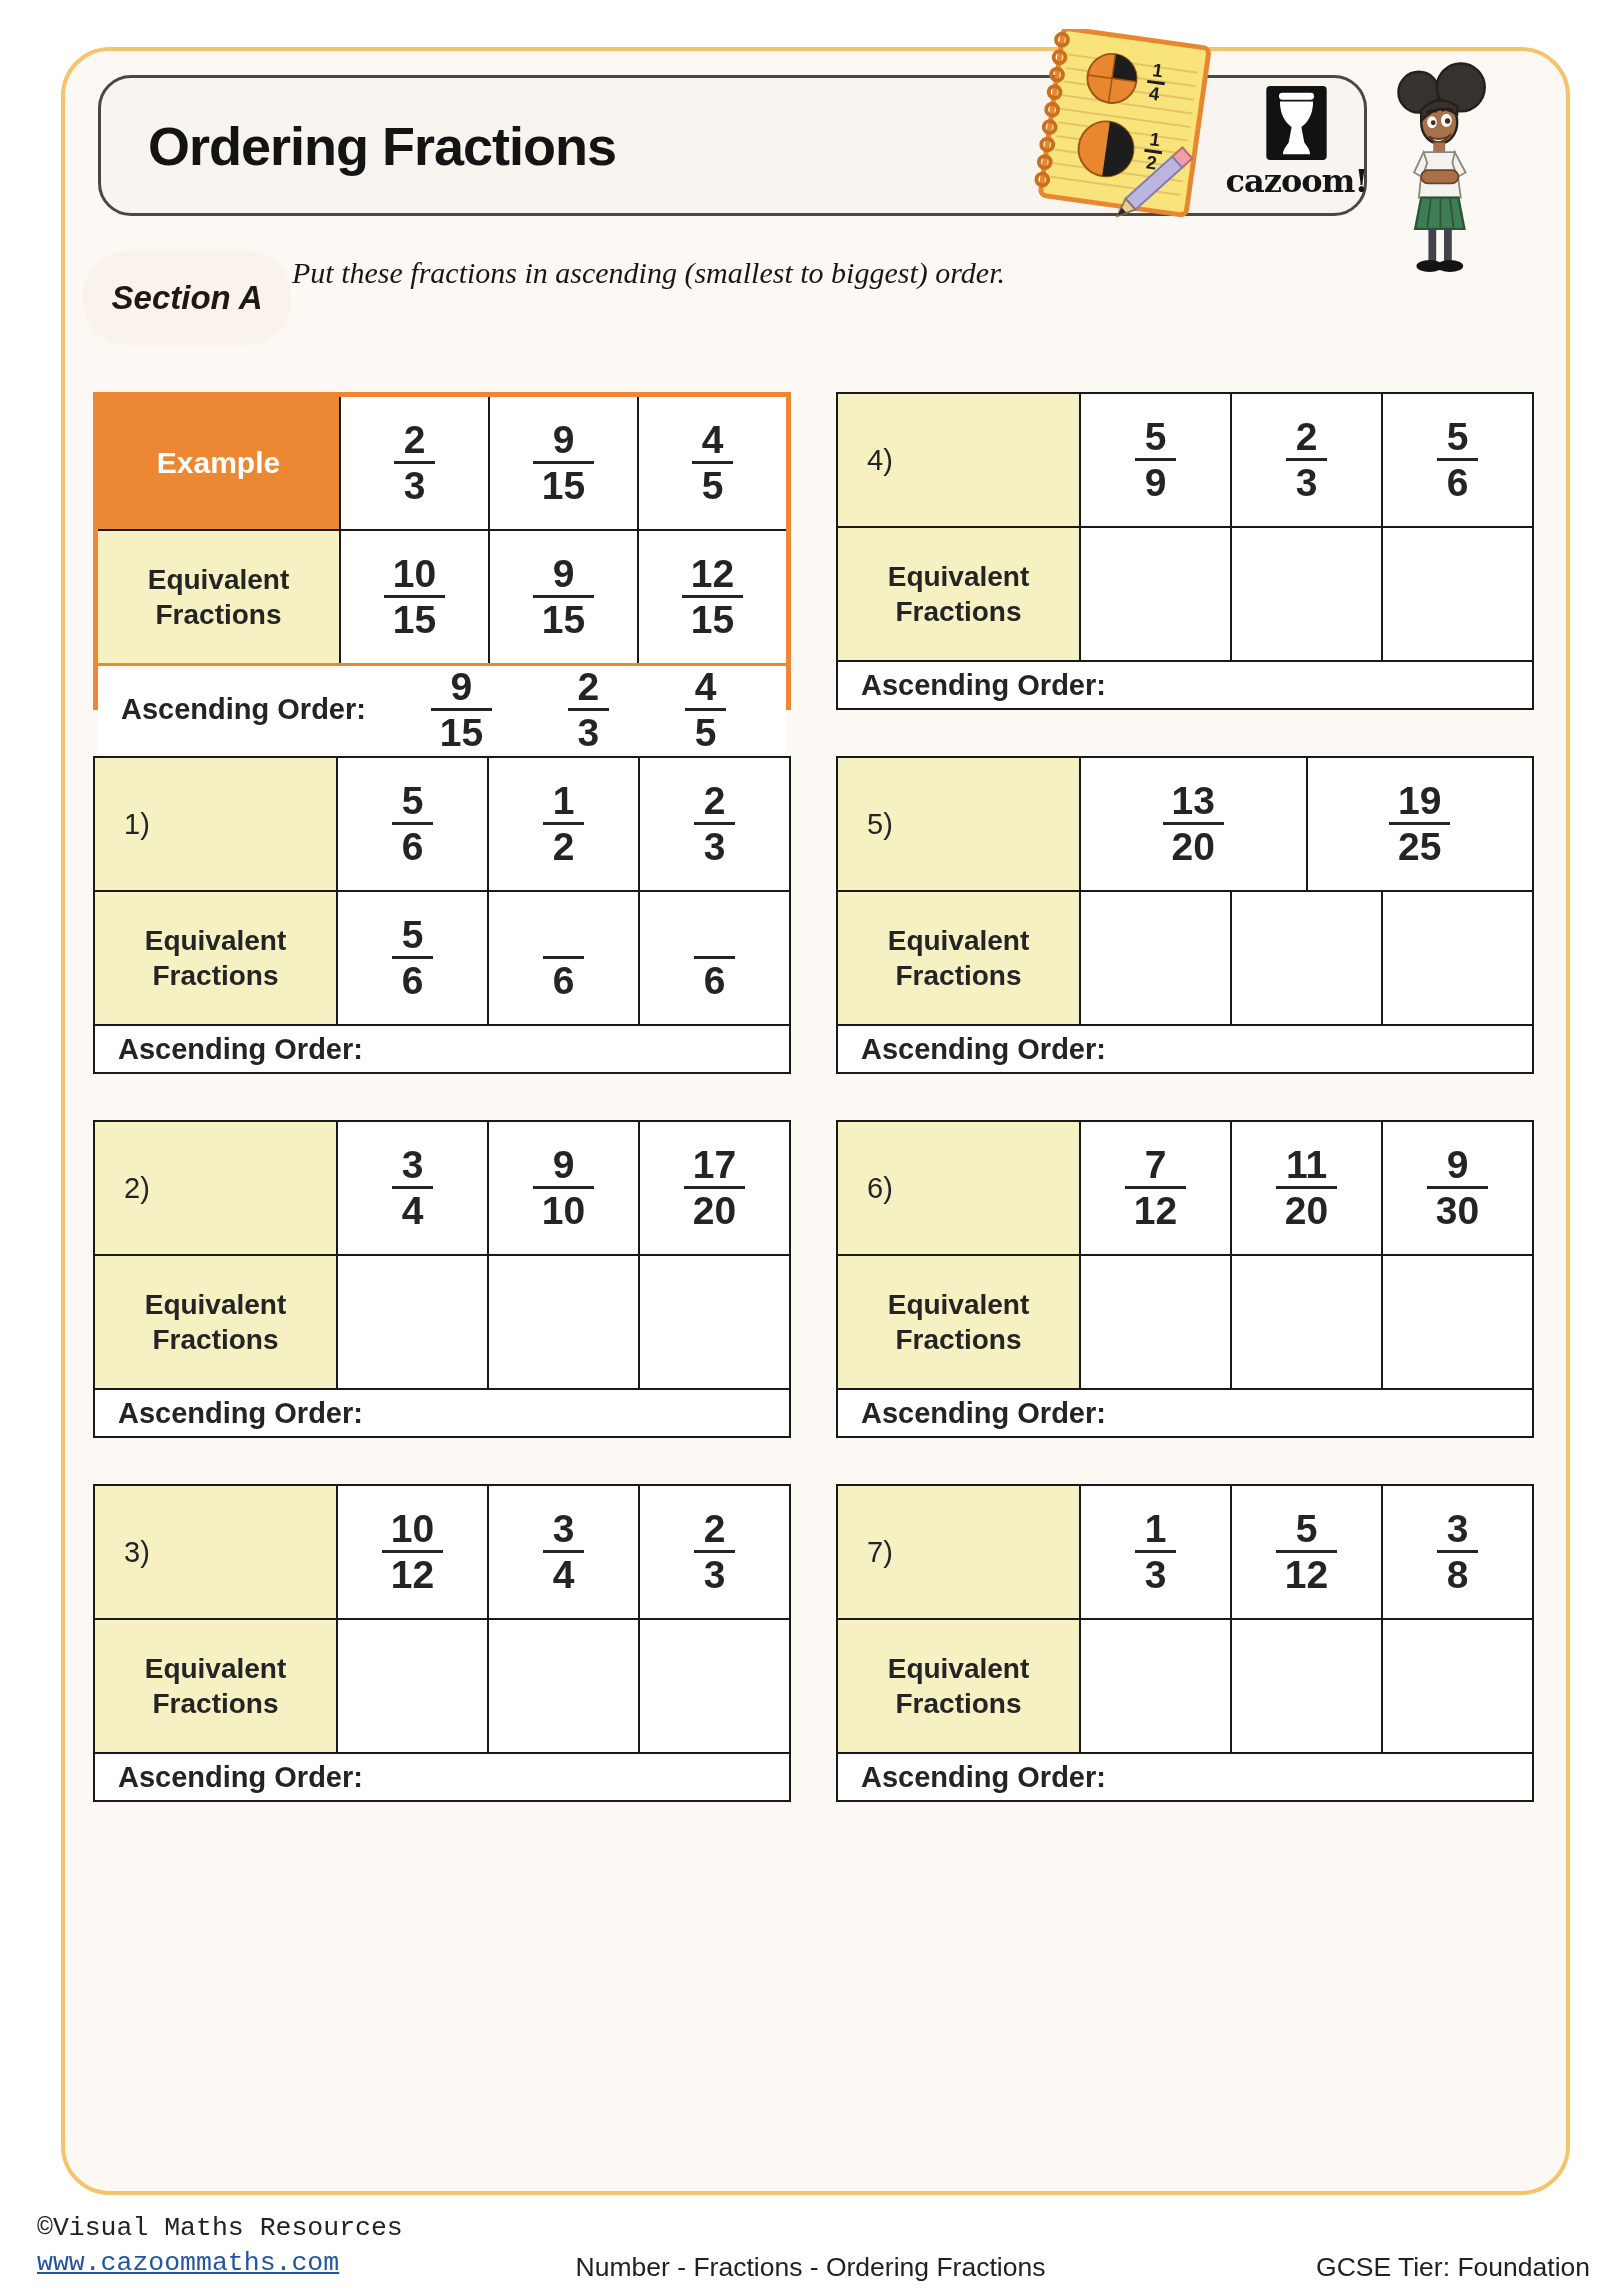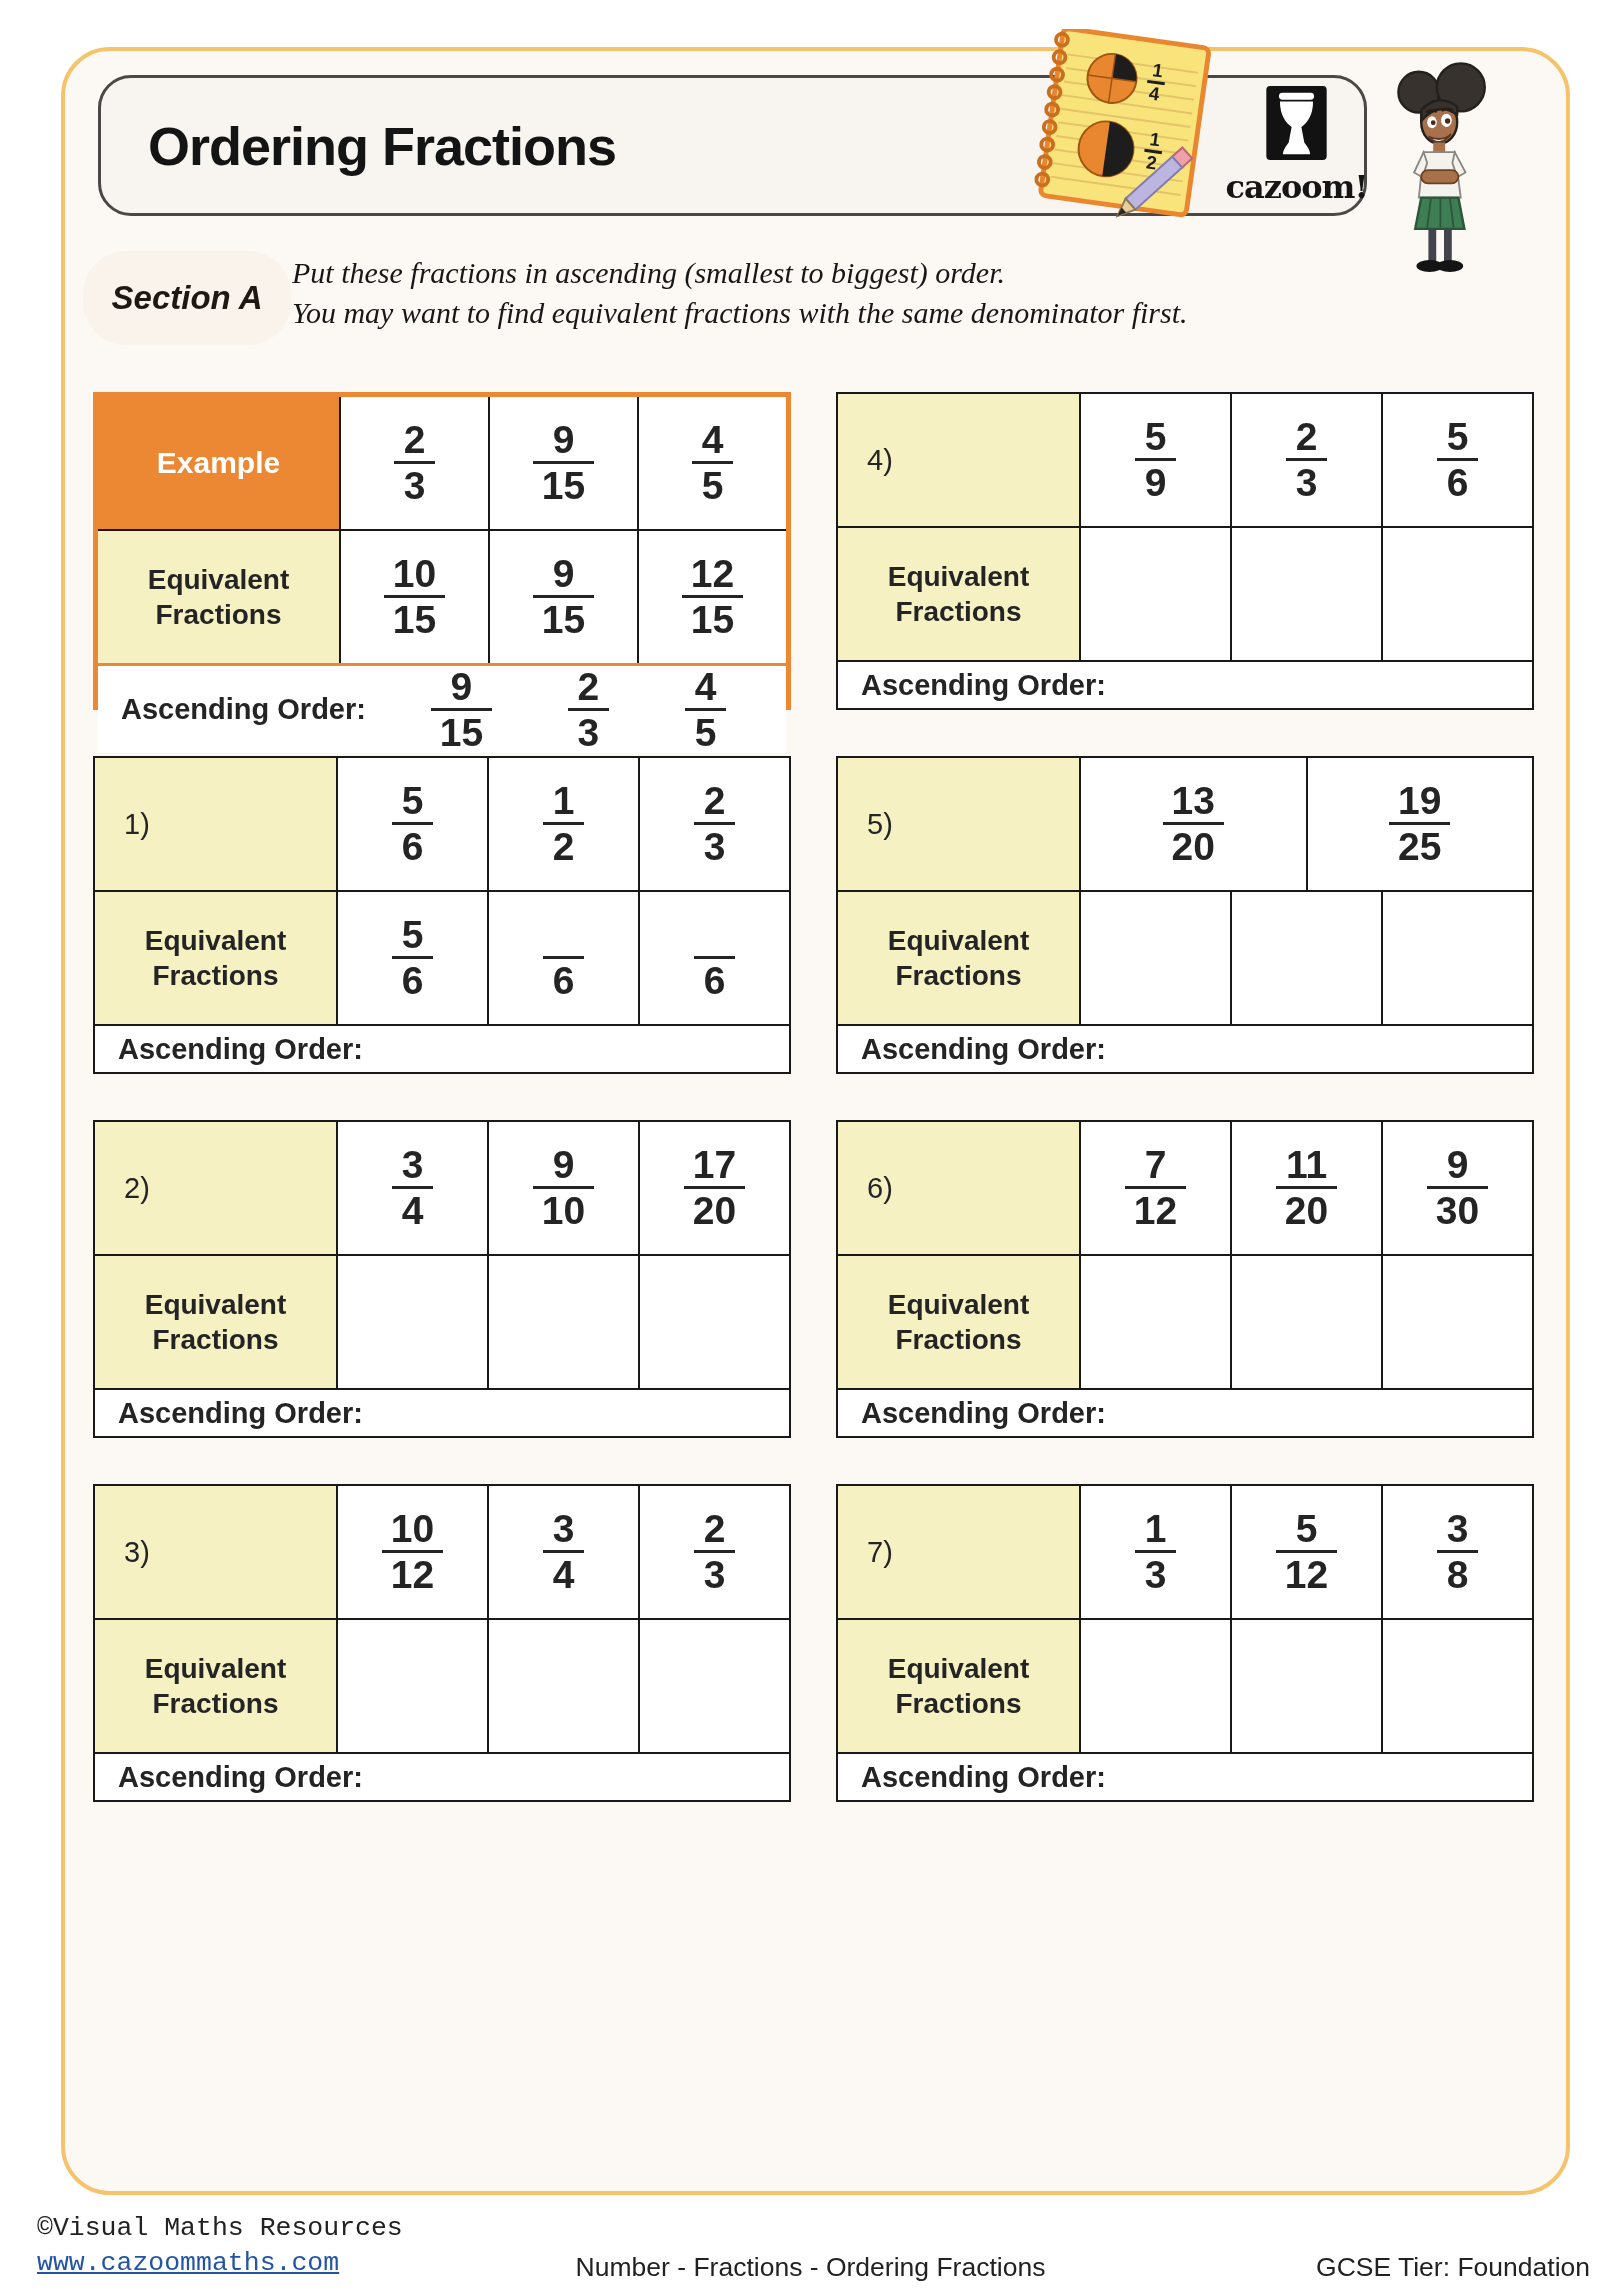--- a/index.html
+++ b/index.html
@@ -18,21 +18,21 @@
     display:flex;align-items:center;z-index:2;
   }
   .title-bar h1{
     margin:0 16px 0 47px;font-size:54px;font-weight:700;letter-spacing:-1px;color:#141414;
     font-family:"Liberation Sans",sans-serif;
   }
   .notebook{position:absolute;left:1015px;top:29px;z-index:3;}
   .brand{position:absolute;left:1213px;top:86px;width:167px;height:113px;z-index:4;text-align:center;}
   .brand .drum{display:block;margin:0 auto;}
   .brand .brand-text{
-    display:block;margin-top:8px;font-family:"DejaVu Serif","Liberation Serif",serif;
+    display:block;margin-top:2px;font-family:"DejaVu Serif","Liberation Serif",serif;
     font-weight:900;font-size:32px;color:#151515;letter-spacing:-1px;
   }
   .girl{position:absolute;left:1396px;top:55px;z-index:5;}
   
   .section-pill{
     position:absolute;left:83px;top:251px;width:208px;height:94px;border-radius:43px;
     background:#FAF3EC;display:flex;align-items:center;justify-content:center;z-index:1;
   }
   .section-pill span{
     font-family:Liberation Sans, sans-serif;font-style:italic;font-weight:700;font-size:33px;color:#1d1812;
@@ -182,21 +182,20 @@
   <rect x="80" y="290" width="13" height="56" fill="#43434b"></rect>
   <ellipse cx="56" cy="352" rx="22" ry="10" fill="#141414"></ellipse>
   <ellipse cx="90" cy="352" rx="22" ry="10" fill="#141414"></ellipse>
 </svg>
 
 <div class="section-pill">
   <span>Section A</span>
 </div>
 <div class="instructions">
   <div>Put these fractions in ascending (smallest to biggest) order.</div>
-  <div>You may want to find equivalent fractions with the same denominator first.</div>
 </div>
 
 <div class="grid">
 
   <div class="ptable example">
     <div class="trow r1">
       <div class="lcell example-head">
         <span>Example</span>
       </div>
       <div class="fcell">

